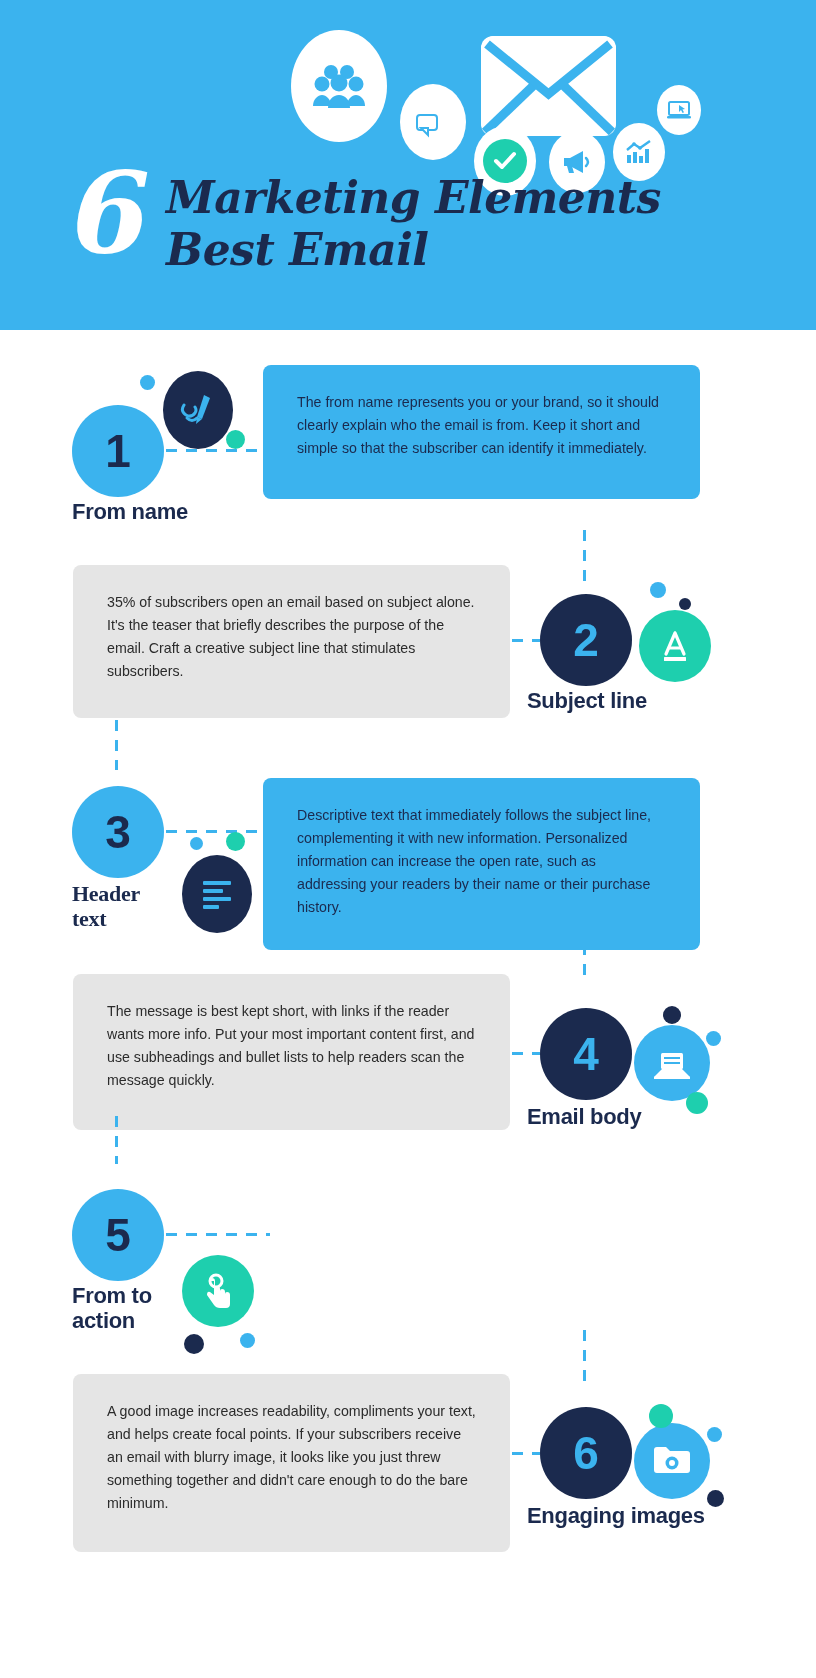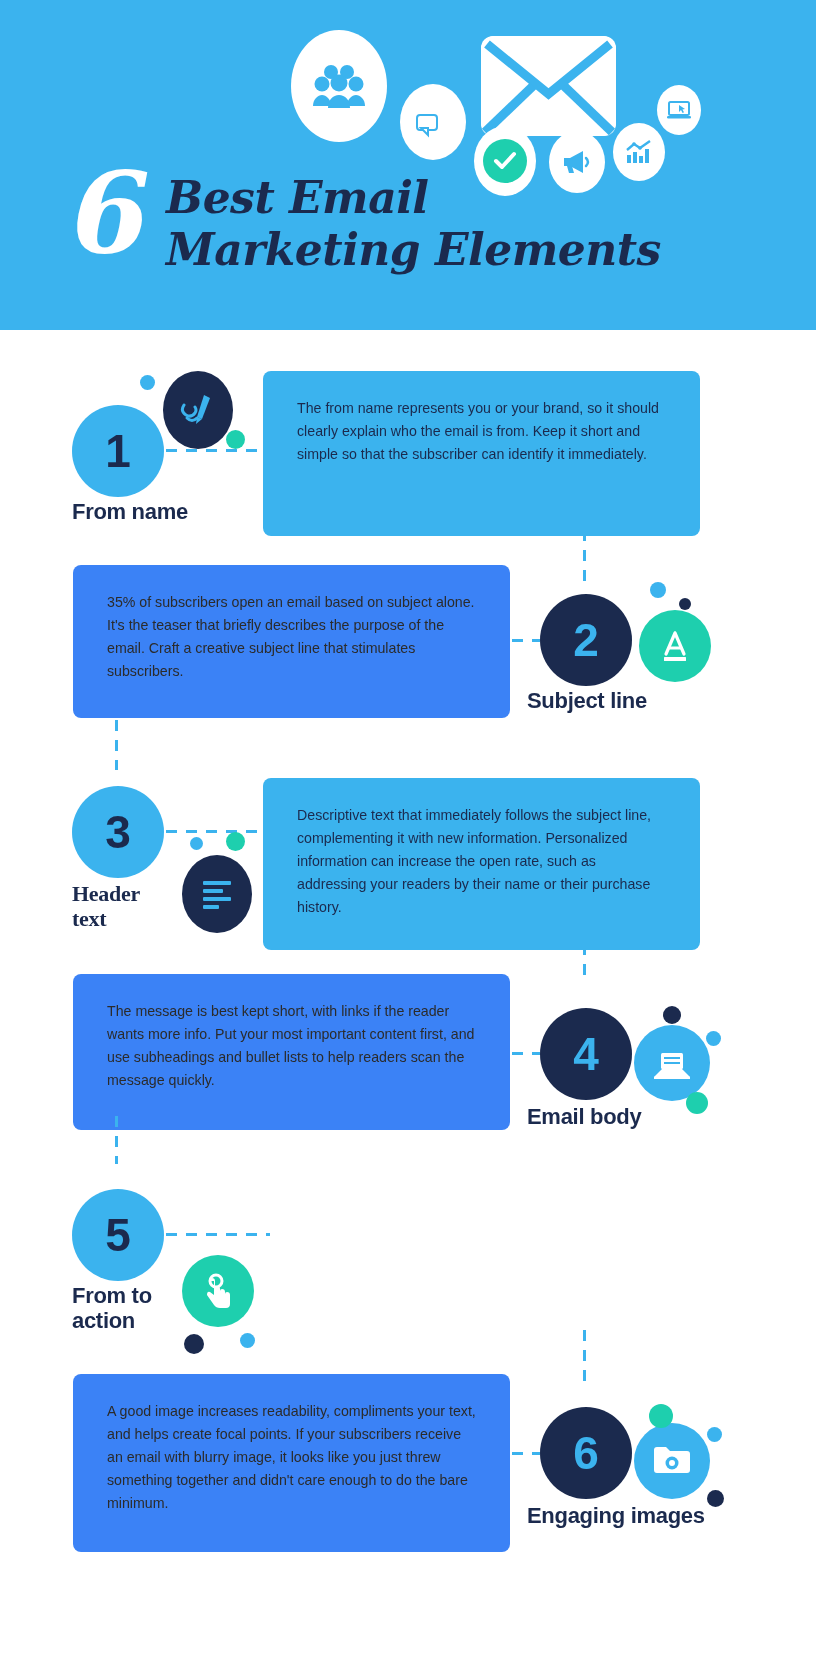--- a/index.html
+++ b/index.html
@@ -90,21 +90,21 @@
     margin:0;
     font-size:14.2px;
     line-height:1.62;
     font-family:"Liberation Sans", sans-serif;
   }
   .card-blue{
     background:#3bb3ee;
   }
   .card-blue p{ color:#1b2a4e; }
   .card-grey{
-    background:#3b82f6;
+    background:#e5e5e5;
   }
   .card-grey p{ color:#2b2b2b; }
 
   
   .num-circle{
     position:absolute;
     border-radius:50%;
     display:flex;
     align-items:center;
     justify-content:center;
@@ -230,30 +230,30 @@
       <svg width="24" height="22" viewBox="0 0 24 22" aria-hidden="true">
         <rect x="2" y="3" width="20" height="13" rx="1.5" fill="none" stroke="#3bb3ee" stroke-width="2"></rect>
         <rect x="0" y="17" width="24" height="2.6" rx="1.3" fill="#3bb3ee"></rect>
         <path d="M12 6 L12 13 L14 11 L15.6 14 L17 13.2 L15.4 10.4 L18 10 z" fill="#3bb3ee"></path>
       </svg>
     </div>
 
     <div class="title-wrap">
       <div class="big-six">6</div>
       <div class="title-lines">
+        <div>Marketing Elements</div>
         <div>Best Email</div>
-        <div>Marketing Elements</div>
       </div>
     </div>
   </div>
 
   <div class="steps">
 
     <div class="row" style="top:0; height:230px;">
-      <div class="card card-blue" style="left:263px; top:35px; width:437px; height:165px;margin-top:6px;">
+      <div class="card card-blue" style="left:263px; top:35px; width:437px; height:134px;">
         <p>The from name represents you or your brand, so it should clearly explain who the email is from. Keep it short and simple so that the subscriber can identify it immediately.</p>
       </div>
 
       <div class="dash-h" style="left:166px; top:119px; width:104px;"></div>
 
       <div class="num-circle num-blue" style="left:72px; top:75px; width:92px; height:92px;">
         <span>1</span>
       </div>
 
       <div class="icon-circle ic-navy" style="left:163px; top:41px; width:70px; height:78px;">

